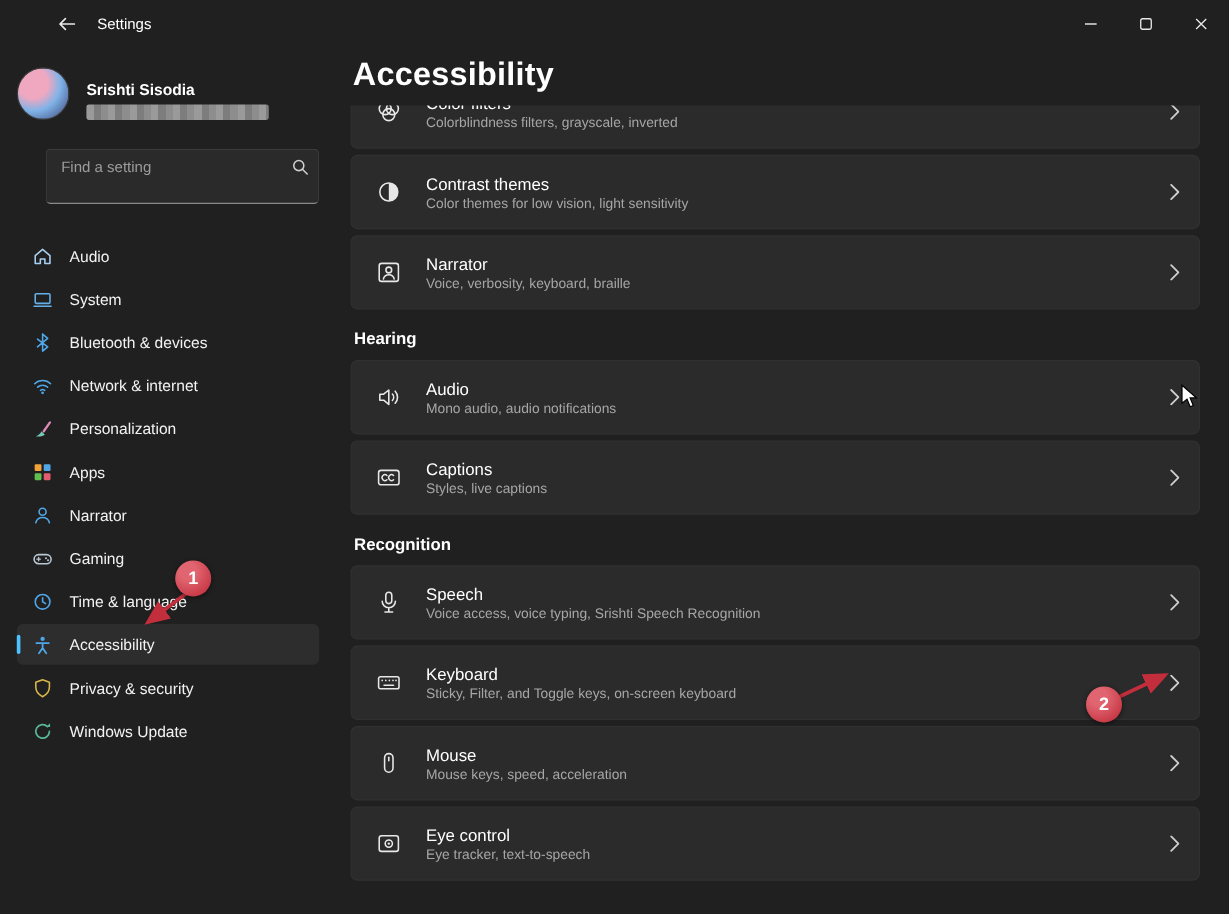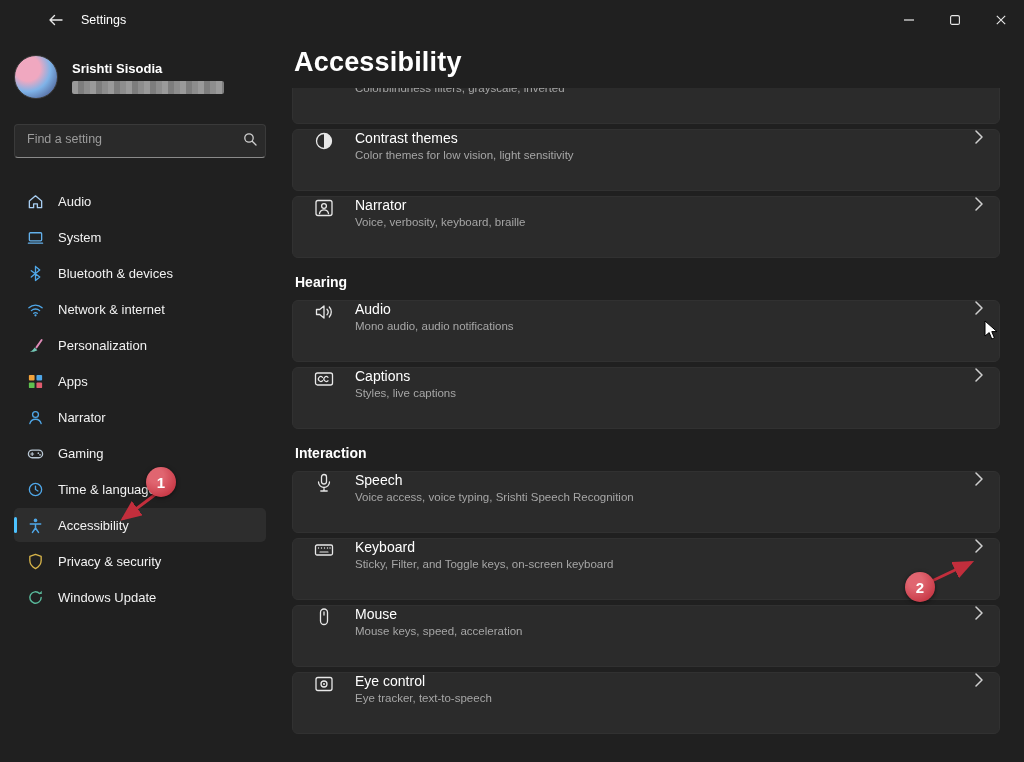--- a/index.html
+++ b/index.html
@@ -10,45 +10,45 @@
     -webkit-font-smoothing:antialiased;
   }
   
   .titlebar{height:40px;display:flex;align-items:center;position:relative;padding-left:31px;}
   .back-btn{width:40px;height:36px;display:flex;align-items:center;justify-content:center;margin-left:4px;border-radius:5px;cursor:pointer;}
   .tb-title{font-size:12.5px;color:#fff;margin-left:6px;}
   .win-controls{position:absolute;right:0;top:0;display:flex;height:40px;}
   .win-btn{width:46px;height:40px;display:flex;align-items:center;justify-content:center;}
   
   .sidebar{position:absolute;left:0;top:40px;width:280px;bottom:0;padding:0 14px;box-sizing:border-box;}
-  .profile{display:flex;align-items:center;margin-top:14px;height:46px;}
+  .profile{display:flex;align-items:flex-end;margin-top:14px;height:46px;}
   .avatar{width:42px;height:42px;border-radius:50%;flex:0 0 42px;
     background:radial-gradient(circle at 30% 30%,#f0a8c0 0 30%,#7fb3e8 55%,#3b3f72 100%);
     border:1px solid #3a3a3a;}
   .profile-text{margin-left:14px;}
   .profile-name{font-size:13px;font-weight:700;}
   .redacted{width:152px;height:13px;margin-top:5px;border-radius:2px;
     background:repeating-linear-gradient(90deg,#9a9a9a 0 6px,#7d7d7d 6px 12px,#8d8d8d 12px 18px);
     filter:blur(.4px);}
   .searchbox{margin-top:24px;height:28px;background:#2a2a2a;border:1px solid #3a3a3a;border-bottom:1px solid #8a8a8a;
-    border-radius:4px;display:flex;align-items:center;padding:0 8px 4px 10px;}
+    border-radius:4px;display:flex;align-items:center;padding:0 8px 16px 10px;margin-left:24px;}
   .searchbox input{flex:1;background:transparent;border:0;outline:0;color:#e8e8e8;font-size:12.5px;font-family:"Liberation Sans",sans-serif;}
   .searchbox input::placeholder{color:#9c9c9c;}
   .nav{margin-top:26px;}
   .nav-item{display:flex;align-items:center;height:34px;padding:0 12px;border-radius:5px;margin-bottom:2px;position:relative;cursor:pointer;}
   .nav-item.selected{background:#2d2d2d;}
   .nav-item.selected::before{content:"";position:absolute;left:0;top:9px;width:3px;height:16px;border-radius:2px;background:#4cc2ff;}
   .nav-icon{width:18px;height:18px;flex:0 0 18px;display:flex;align-items:center;justify-content:center;}
   .nav-label{margin-left:14px;font-size:13px;color:#f2f2f2;}
   
   .main{position:absolute;left:292px;top:40px;width:708px;bottom:0;}
   .page-title{font-size:27px;font-weight:700;margin:7px 0 0 2px;letter-spacing:.2px;}
   .list{position:absolute;left:0;right:0;top:48px;bottom:0;overflow:hidden;}
   .card{background:#2b2b2b;border:1px solid #313131;border-radius:6px;height:62px;box-sizing:border-box;
-    display:flex;align-items:flex-start;margin-bottom:5px;cursor:pointer;}
+    display:flex;align-items:center;margin-bottom:5px;cursor:pointer;}
   .card.clipped{margin-top:-26px;}
   .icon-wrap{width:62px;display:flex;align-items:center;justify-content:center;flex:0 0 62px;}
   .card-text{flex:1;min-width:0;}
   .card-title{font-size:14px;color:#fff;}
   .card-sub{font-size:11.5px;color:#a6a6a6;margin-top:3px;}
   .chevron{width:40px;display:flex;align-items:center;justify-content:center;flex:0 0 40px;color:#cfcfcf;}
   .section-header{font-size:14px;font-weight:700;margin:16px 0 10px 3px;color:#fff;}
   
   .ann-circle{position:absolute;width:30px;height:30px;border-radius:50%;z-index:30;
     background:radial-gradient(circle at 35% 30%,#e06570 0 25%,#c22e3c 90%);
@@ -308,21 +308,21 @@
         <div class="card-title">Captions</div>
         <div class="card-sub">Styles, live captions</div>
       </div>
       <div class="chevron">
         <svg width="8" height="14" viewBox="0 0 8 14">
             <path d="M1 1 l6 6 -6 6" fill="none" stroke="#cfcfcf" stroke-width="1.5" stroke-linecap="round" stroke-linejoin="round"></path>
           </svg>
       </div>
     </div>
 
-    <div class="section-header">Interaction</div>
+    <div class="section-header">Recognition</div>
 
     <div class="card">
       <div class="icon-wrap">
         <svg width="22" height="22" viewBox="0 0 22 22">
             <rect x="8.5" y="2.5" width="5" height="9.5" rx="2.5" fill="none" stroke="#e8e8e8" stroke-width="1.3"></rect>
             <path d="M5.5 10 a5.5 5.5 0 0 0 11 0 M11 15.5 V19 M7.8 19 h6.4" fill="none" stroke="#e8e8e8" stroke-width="1.3" stroke-linecap="round"></path>
           </svg>
       </div>
       <div class="card-text">
         <div class="card-title">Speech</div>

